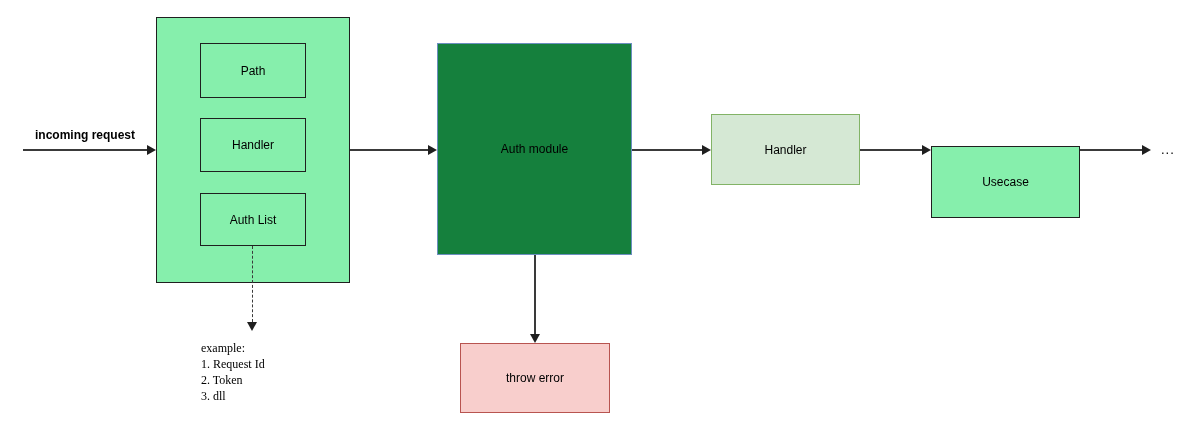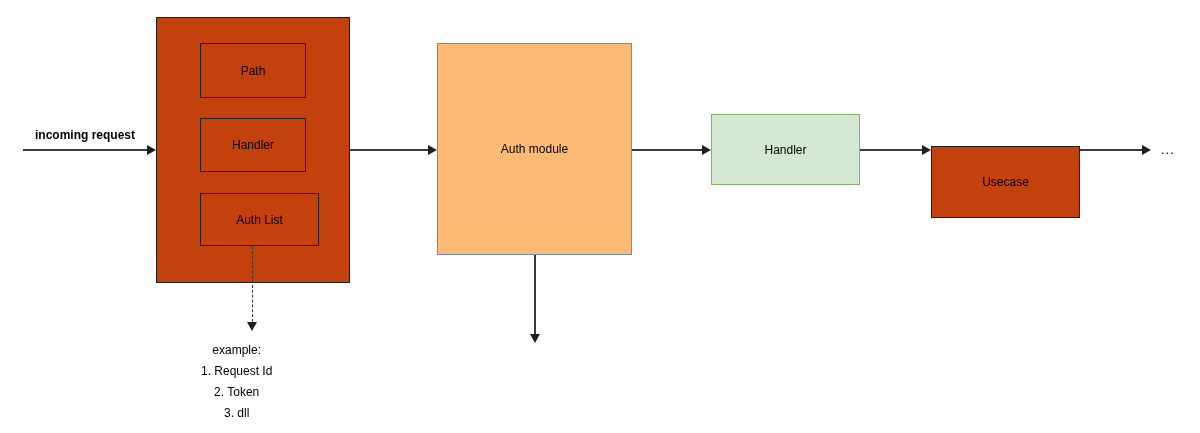--- a/index.html
+++ b/index.html
@@ -3,25 +3,25 @@
 <meta charset="utf-8">
 <style>
   html, body { margin:0; padding:0; background:#ffffff; }
   .canvas {
     position:relative; width:1200px; height:433px;
     font-family:"Liberation Sans", sans-serif;
     font-size:12px; color:#000; background:#ffffff; overflow:hidden;
   }
   .box {
     position:absolute; box-sizing:border-box;
-    border:1.5px solid #1f1f1f; background:#c2410c;
+    border:1.5px solid #1f1f1f; background:#86efac;
     display:flex; align-items:center; justify-content:center;
     text-align:center;
   }
-  .box.blue  { background:#fdba74; border:1.3px solid #6c8ebf; }
+  .box.blue  { background:#15803d; border:1.3px solid #6c8ebf; }
   .box.green { background:#d5e8d4; border:1.3px solid #82b366; }
   .box.red   { background:#f8cecc; border:1.3px solid #b85450; }
 
   .arrow-h { position:absolute; height:2px; background:#3a3a3a; }
   .arrow-h::after {
     content:""; position:absolute; right:-9px; top:50%; margin-top:-5px;
     width:0; height:0;
     border-left:9px solid #1f1f1f;
     border-top:5px solid transparent; border-bottom:5px solid transparent;
   }
@@ -29,30 +29,30 @@
   .arrow-v::after {
     content:""; position:absolute; bottom:-9px; left:50%; margin-left:-5px;
     width:0; height:0;
     border-top:9px solid #1f1f1f;
     border-left:5px solid transparent; border-right:5px solid transparent;
   }
   .arrow-v.dashed { width:0; background:none; border-left:1.6px dashed #3a3a3a; }
   .arrow-v.dashed::after { margin-left:-5.8px; }
 
   .free-label { position:absolute; }
-  .note { position:absolute; line-height:21px; white-space:pre; text-align:center; }
+  .note { position:absolute; line-height:16px; white-space:pre; text-align:left;font-family:Liberation Serif, serif; }
   .ellipsis { position:absolute; font-size:13px; letter-spacing:1px; }
 
   
   #label-incoming   { left:23px;  top:128px; width:124px; text-align:center;font-weight:bold; }
   #arrow-incoming   { left:23px;  top:149px; width:124px; }
   #container-box    { left:156px; top:17px;  width:194px; height:266px; }
   #path-box         { left:200px; top:43px;  width:106px; height:55px; }
   #handler-inner-box{ left:200px; top:118px; width:106px; height:54px; }
-  #auth-list-box    { left:200px; top:193px; width:119px; height:53px; }
+  #auth-list-box    { left:200px; top:193px; width:106px; height:53px; }
   #dashed-arrow     { left:252px; top:246px; height:76px; }
   #example-note     { left:201px; top:340px; }
   #arrow-container-auth { left:350px; top:149px; width:78px; }
   #auth-module-box  { left:437px; top:43px;  width:195px; height:212px; }
   #arrow-auth-handler { left:632px; top:149px; width:70px; }
   #handler-box      { left:711px; top:114px; width:149px; height:71px; }
   #arrow-handler-usecase { left:860px; top:149px; width:62px; }
   #usecase-box      { left:931px; top:114px; width:149px; height:72px;margin-top:32px; }
   #arrow-usecase-next { left:1080px; top:149px; width:62px; }
   #continuation     { left:1161px; top:142px; width:30px; }
@@ -99,14 +99,17 @@
   <div id="arrow-handler-usecase" class="arrow-h"></div>
 
   <div id="usecase-box" class="box">
     <span>Usecase</span>
   </div>
 
   <div id="arrow-usecase-next" class="arrow-h"></div>
   <div id="continuation" class="ellipsis">...</div>
 
   <div id="arrow-auth-error" class="arrow-v"></div>
+  <div id="throw-error-box" class="box red">
+    <span>throw error</span>
+  </div>
 
 </div>
 
 </body></html>

